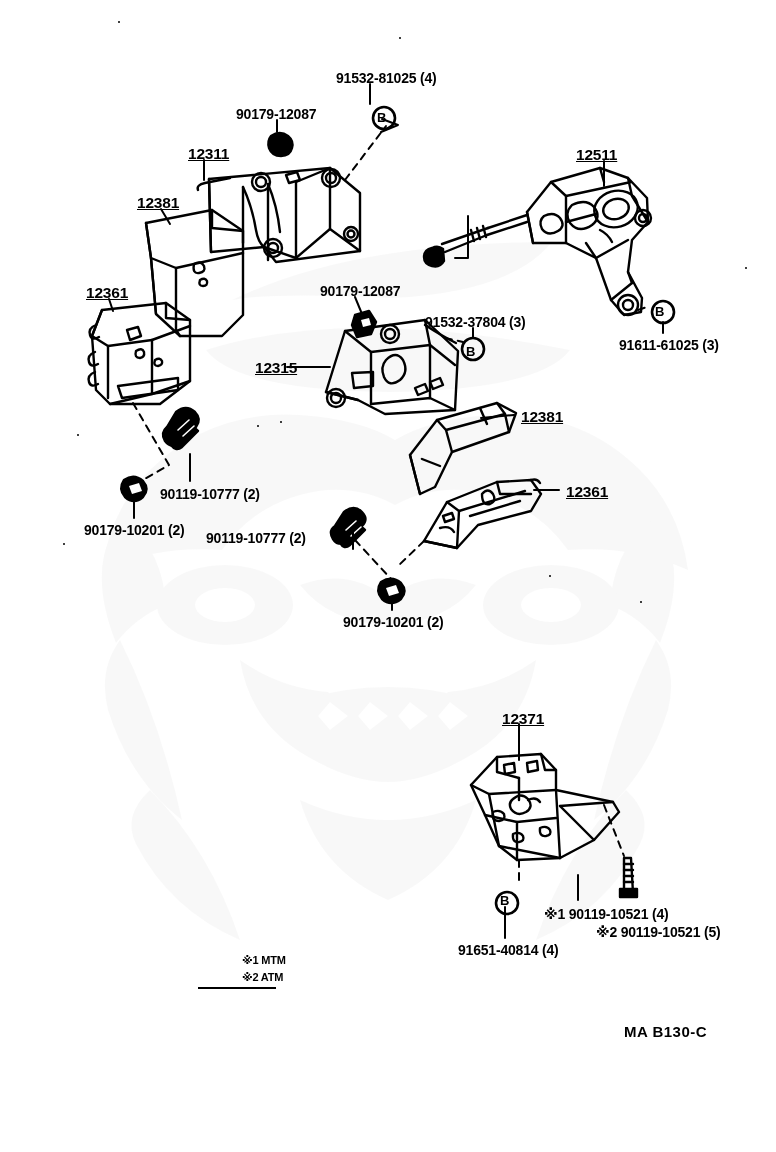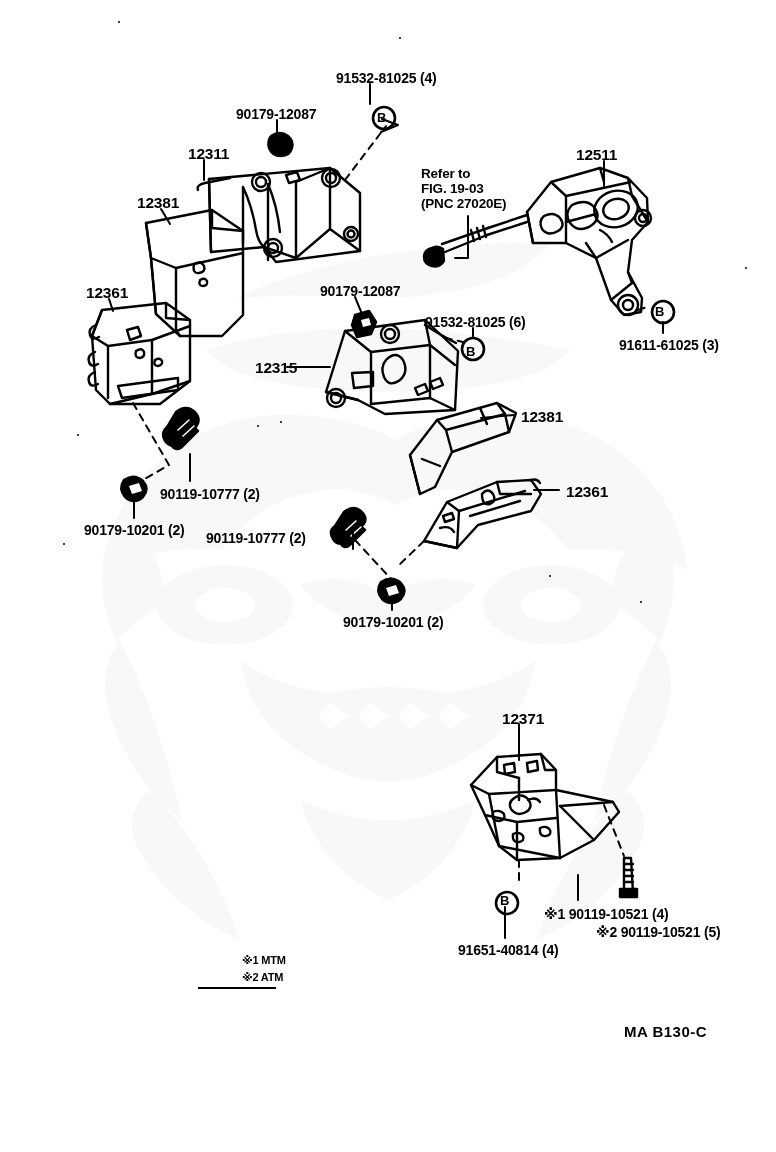--- a/index.html
+++ b/index.html
@@ -9,21 +9,21 @@
     background:#fff;color:#000;
   }
   #sheet{position:absolute;left:0;top:0;width:776px;height:1152px;}
   .wm{position:absolute;left:0;top:0;width:776px;height:1152px;opacity:.5;pointer-events:none;}
   .svg-layer{position:absolute;left:0;top:0;width:776px;height:1152px;}
   .lbl{
     position:absolute;white-space:nowrap;
     font-family:"Liberation Sans","DejaVu Sans",sans-serif;
     font-weight:bold;color:#000;letter-spacing:-0.2px;
   }
-  .lbl-part{font-size:15.5px;}
+  .lbl-part{font-size:15.5px;text-decoration:underline;}
   .lbl-bolt{font-size:14px;}
   .lbl-refer{font-size:13.5px;line-height:15px;font-weight:bold;}
   .lbl-note{font-size:11px;line-height:17px;margin-left:44px;}
   .lbl-code{font-size:15px;letter-spacing:.5px;}
   .legend-box{position:absolute;}
   .legend-box .rule{border-bottom:2px solid #000;width:78px;margin-top:1px;}
   .dot{position:absolute;width:2px;height:2px;background:#000;border-radius:50%;}
   .bmark{position:absolute;font-size:13px;font-weight:bold;}
 </style>
 </head>
@@ -302,46 +302,41 @@
   <div class="dot" style="left:549px;top:575px"></div>
 
   <div id="labels-root">
       <div class="lbl lbl-bolt" style="left: 336px; top: 70px;">91532-81025 (4)</div>
       <div class="lbl lbl-bolt" style="left: 236px; top: 106px;">90179-12087</div>
       <div class="lbl lbl-part" style="left: 188px; top: 145px;">12311</div>
       <div class="lbl lbl-part" style="left: 137px; top: 194px;">12381</div>
       <div class="lbl lbl-part" style="left: 576px; top: 146px;">12511</div>
       <div class="lbl lbl-part" style="left: 86px; top: 284px;">12361</div>
       <div class="lbl lbl-bolt" style="left: 320px; top: 283px;">90179-12087</div>
-      <div class="lbl lbl-bolt" style="left: 425px; top: 314px;">91532-81025 (6)</div>
+      <div class="lbl lbl-bolt" style="left: 425px; top: 314px;">91532-37804 (3)</div>
       <div class="lbl lbl-bolt" style="left: 619px; top: 337px; text-align: center;">91611-61025 (3)</div>
       <div class="lbl lbl-part" style="left: 255px; top: 359px;">12315</div>
       <div class="lbl lbl-part" style="left: 521px; top: 408px;">12381</div>
       <div class="lbl lbl-part" style="left: 566px; top: 483px;">12361</div>
       <div class="lbl lbl-bolt" style="left: 160px; top: 486px;">90119-10777 (2)</div>
       <div class="lbl lbl-bolt" style="left: 84px; top: 522px;">90179-10201  (2)</div>
       <div class="lbl lbl-bolt" style="left: 206px; top: 530px;">90119-10777 (2)</div>
       <div class="lbl lbl-bolt" style="left: 343px; top: 614px;">90179-10201 (2)</div>
       <div class="lbl lbl-part" style="left: 502px; top: 710px;">12371</div>
       <div class="lbl lbl-bolt" style="left: 544px; top: 906px;">※1 90119-10521 (4)</div>
       <div class="lbl lbl-bolt" style="left: 564px; top: 924px; margin-left: 32px;">※2 90119-10521 (5)</div>
       <div class="lbl lbl-bolt" style="left: 458px; top: 942px;">91651-40814 (4)</div>
     </div>
   <div id="bmarks-root">
       <div class="bmark" style="left: 377px; top: 110px;">B</div>
       <div class="bmark" style="left: 466px; top: 344px;">B</div>
       <div class="bmark" style="left: 655px; top: 304px;">B</div>
       <div class="bmark" style="left: 500px; top: 893px;">B</div>
     </div>
 
-  <div class="lbl lbl-refer" style="left:421px;top:166px">
-    <div>Refer  to</div>
-    <div>FIG. 19-03</div>
-    <div>(PNC  27020E)</div>
-  </div>
 
   <div class="legend-box" style="left:198px;top:952px">
     <div class="lbl lbl-note" style="position:static">※1 MTM</div>
     <div class="lbl lbl-note" style="position:static">※2 ATM</div>
     <div class="rule"></div>
   </div>
 
   <div class="lbl lbl-code" style="left:624px;top:1023px">MA  B130-C</div>
 
 </div>

